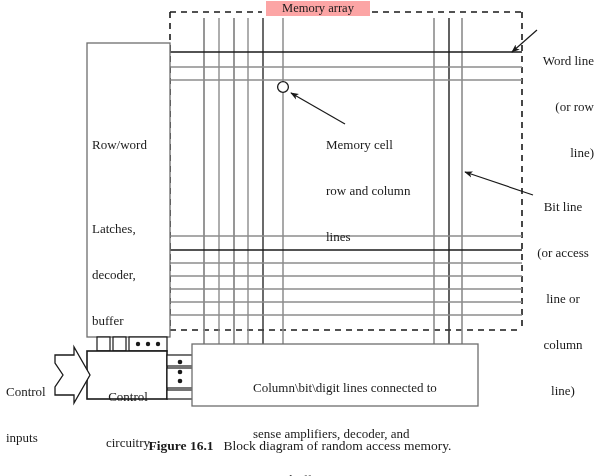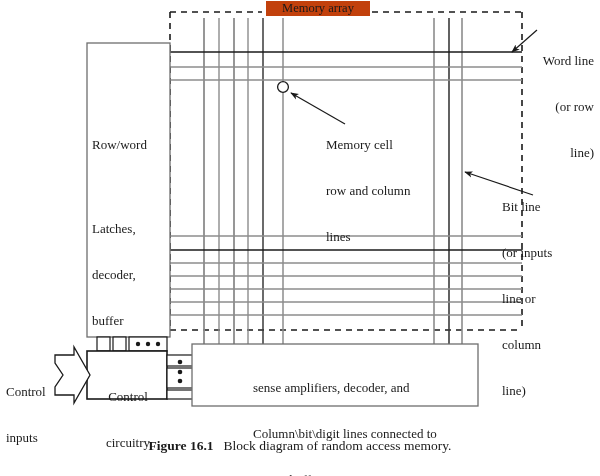--- a/index.html
+++ b/index.html
@@ -124,55 +124,55 @@
 
     <circle cx="283" cy="87" r="5.4" fill="#ffffff" stroke="#1a1a1a" stroke-width="1.3"></circle>
 
     <line x1="345" y1="124" x2="291" y2="93" stroke="#1a1a1a" stroke-width="1.2" marker-end="url(#arrowThin)"></line>
 
     <line x1="537" y1="30" x2="512" y2="52" stroke="#1a1a1a" stroke-width="1.2" marker-end="url(#arrowThin)"></line>
 
     <line x1="533" y1="195" x2="465" y2="172" stroke="#1a1a1a" stroke-width="1.2" marker-end="url(#arrowThin)"></line>
   </svg>
 
-  <div class="lbl lbl-12" style="left:266px; top:1px; width:104px; text-align:center; background:#c2410c;">Memory array</div>
+  <div class="lbl lbl-12" style="left:266px; top:1px; width:104px; text-align:center; background:#fca5a5;">Memory array</div>
 
   <div class="lbl lbl-13" style="left:92px; top:106px; width:76px;">
     <div>Row/word</div>
     <div style="height:8px;"></div>
     <div>Latches,</div>
     <div>decoder,</div>
     <div>buffer</div>
   </div>
 
   <div class="lbl lbl-13" style="left:92px; top:358px; width:72px; text-align:center;">
     <div>Control</div>
     <div>circuitry</div>
   </div>
 
   <div class="lbl lbl-13" style="left:253px; top:349px; width:225px;">
+    <div>Column\bit\digit lines connected to</div>
     <div>sense amplifiers, decoder, and</div>
-    <div>Column\bit\digit lines connected to</div>
     <div>output buffers</div>
   </div>
 
   <div class="lbl lbl-13" style="left:6px; top:353px; width:52px;">
     <div>Control</div>
     <div>inputs</div>
   </div>
 
   <div class="lbl lbl-13" style="left:528px; top:22px; width:66px; text-align:right;">
     <div>Word line</div>
     <div>(or row</div>
     <div>line)</div>
   </div>
 
-  <div class="lbl lbl-13" style="left:502px; top:168px; width:66px;">
+  <div class="lbl lbl-13" style="left:530px; top:168px; width:66px;text-align:center;">
     <div>Bit line</div>
-    <div>(or inputs</div>
+    <div>(or access</div>
     <div>line or</div>
     <div>column</div>
     <div>line)</div>
   </div>
 
   <div class="lbl lbl-13" style="left:326px; top:106px; width:116px;font-family:Liberation Serif, serif;">
     <div>Memory cell</div>
     <div>row and column</div>
     <div>lines</div>
   </div>

